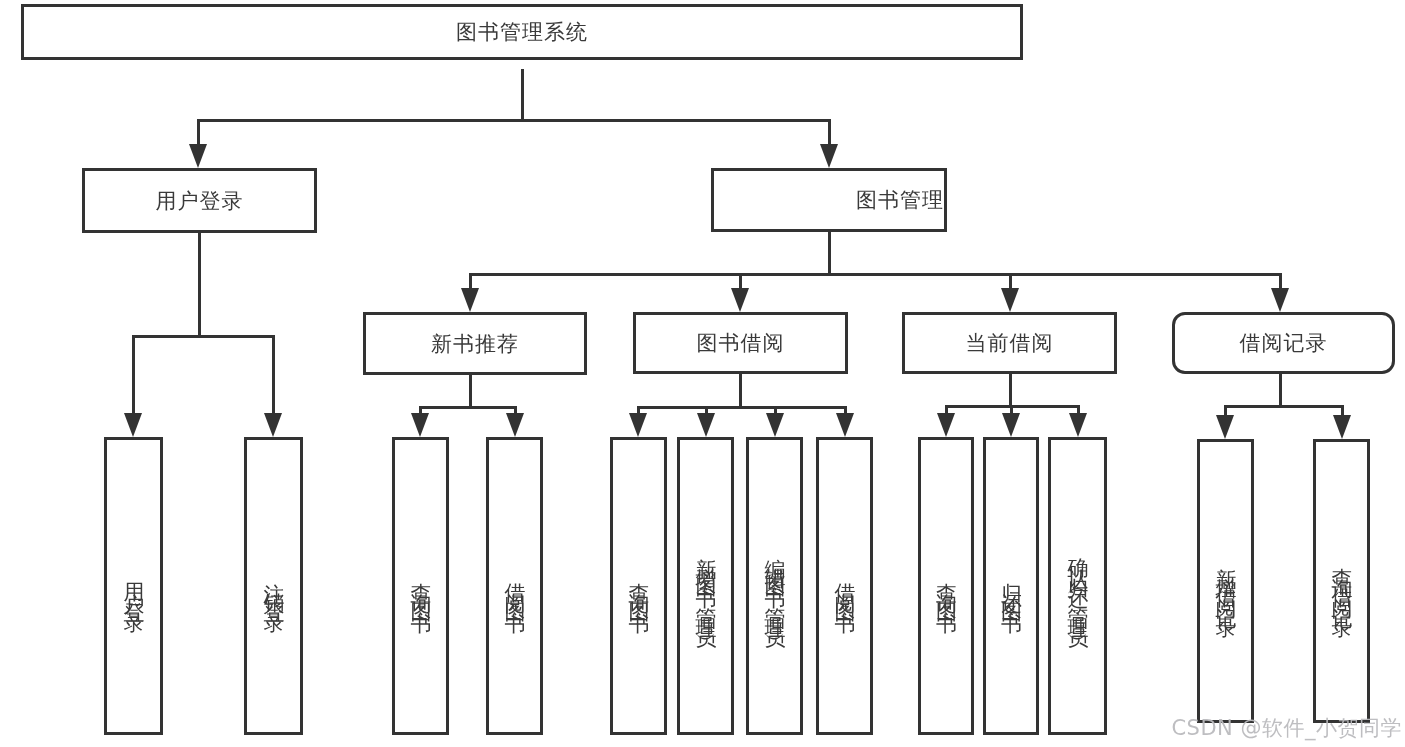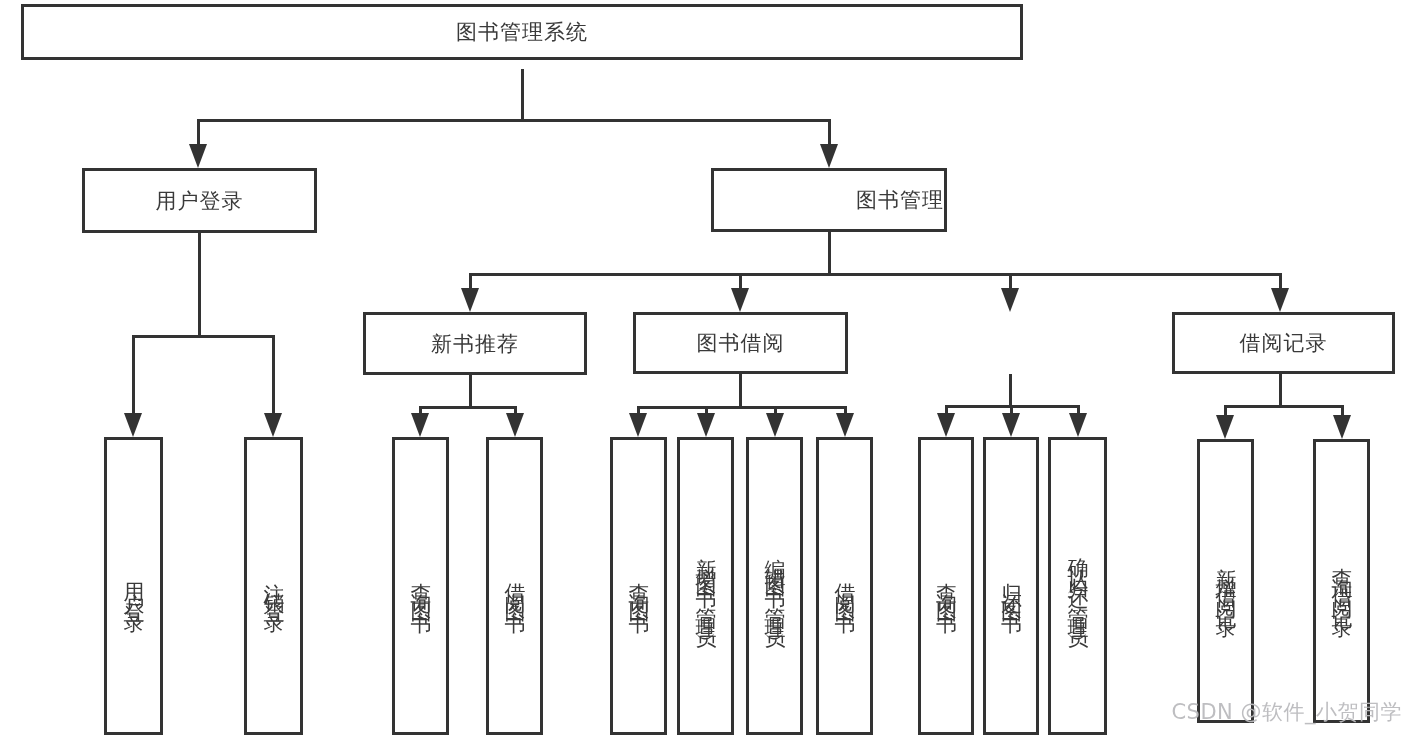--- a/index.html
+++ b/index.html
@@ -33,21 +33,21 @@
   .vline, .hline { position: absolute; background: #333333; }
   .arrowhead {
     position: absolute;
     width: 0; height: 0;
     border-left: 9px solid transparent;
     border-right: 9px solid transparent;
     border-top: 24px solid #333333;
   }
   .watermark {
     position: absolute;
-    top: 700px;
+    top: 716px;
     right: 3px;
     font-size: 21px;
     line-height: 1.2;
     color: rgba(186, 186, 190, 0.95);
     letter-spacing: 0.5px;
     z-index: 10;
     white-space: nowrap;
   }
 </style>
 </head>
@@ -65,21 +65,24 @@
   <div class="box hbox" style="left:711px; top:168px; width:236px; height:64px;justify-content:flex-end;">
     <span>图书管理</span>
   </div>
 
   <div class="box hbox" style="left:363px; top:312px; width:224px; height:63px;">
     <span>新书推荐</span>
   </div>
   <div class="box hbox" style="left:633px; top:312px; width:215px; height:62px;">
     <span>图书借阅</span>
   </div>
-  <div class="box hbox" style="left:1172px; top:312px; width:223px; height:62px;">
+  <div class="box hbox" style="left:902px; top:312px; width:215px; height:62px;">
+    <span>当前借阅</span>
+  </div>
+  <div class="box hbox" style="left:1172px; top:312px; width:223px; height:62px;border-radius:13px;">
     <span>借阅记录</span>
   </div>
 
   <div class="watermark">CSDN @软件_小贺同学</div>
 <div class="box leaf" style="left: 104px; top: 437px; width: 59px; height: 298px;">
       <span class="vtext">用户登录</span>
     </div>
     <div class="box leaf" style="left: 244px; top: 437px; width: 59px; height: 298px;">
       <span class="vtext">注销登录</span>
     </div>

